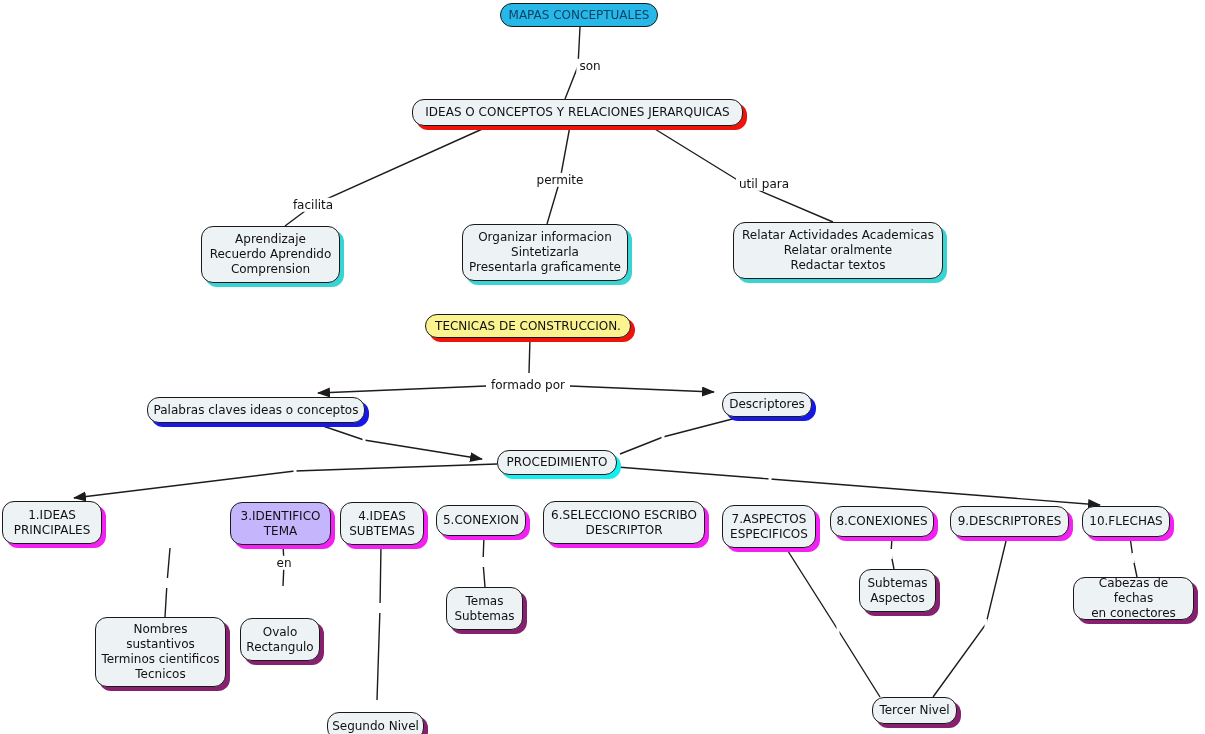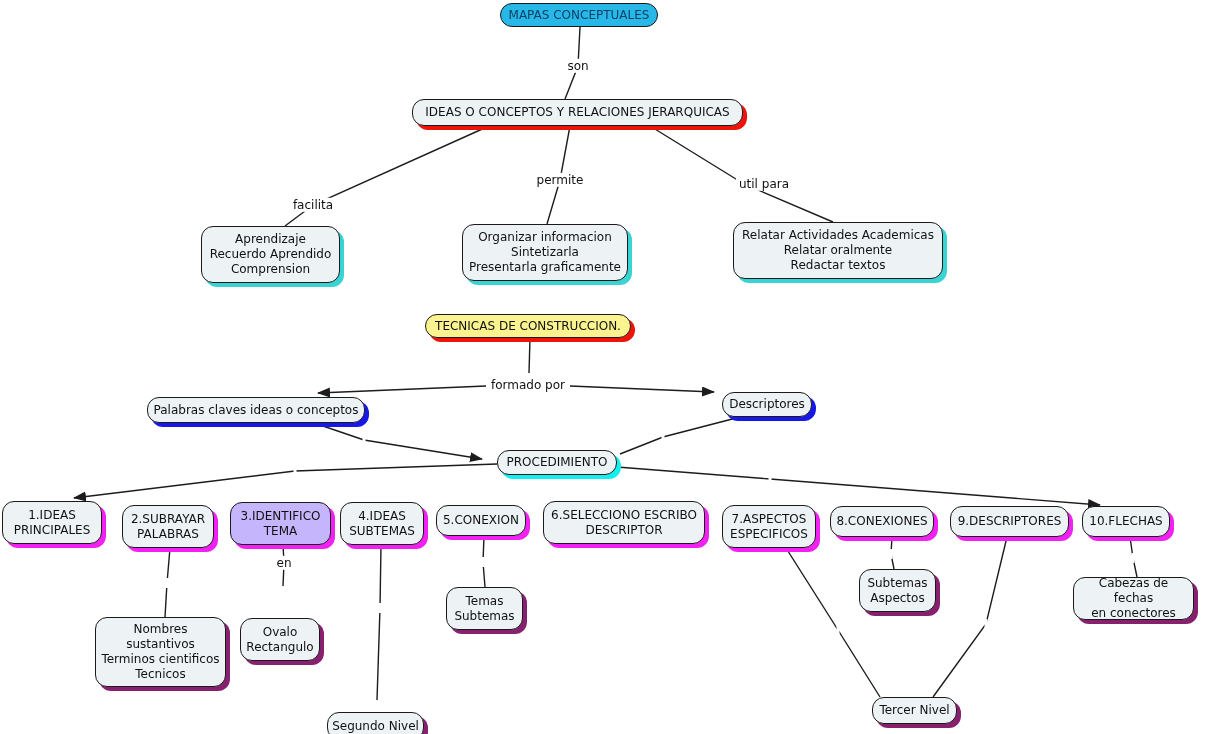--- a/index.html
+++ b/index.html
@@ -89,22 +89,20 @@
 Presentarla graficamente</div>
     <div class="node" style="left: 425px; top: 314px; width: 206px; height: 24px; background: rgb(250, 243, 143); box-shadow: rgb(238, 20, 9) 4px 4px 0px;">TECNICAS DE CONSTRUCCION.</div>
     <div class="node" style="left: 733px; top: 222px; width: 210px; height: 57px; background: rgb(237, 242, 245); box-shadow: rgb(56, 212, 212) 4px 4px 0px;">Relatar Actividades Academicas
 Relatar oralmente
 Redactar textos</div>
     <div class="node" style="left: 147px; top: 397px; width: 218px; height: 26px; background: rgb(237, 242, 245); box-shadow: rgb(23, 23, 232) 4px 4px 0px;">Palabras claves ideas o conceptos</div>
     <div class="node" style="left: 722px; top: 392px; width: 90px; height: 25px; background: rgb(237, 242, 245); box-shadow: rgb(23, 23, 232) 4px 4px 0px;">Descriptores</div>
     <div class="node" style="left: 497px; top: 450px; width: 120px; height: 25px; background: rgb(237, 242, 245); box-shadow: rgb(18, 239, 239) 4px 4px 0px;">PROCEDIMIENTO</div>
     <div class="node" style="left: 2px; top: 501px; width: 100px; height: 43px; background: rgb(237, 242, 245); box-shadow: rgb(243, 32, 243) 4px 4px 0px;">1.IDEAS
 PRINCIPALES</div>
-    <div class="node" style="left: 122px; top: 505px; width: 92px; height: 43px; background: rgb(237, 242, 245); box-shadow: rgb(243, 32, 243) 4px 4px 0px;">2.SUBRAYAR
-PALABRAS</div>
     <div class="node" style="left: 230px; top: 502px; width: 101px; height: 43px; background: #c4b5fd; box-shadow: rgb(243, 32, 243) 4px 4px 0px;">3.IDENTIFICO
 TEMA</div>
     <div class="node" style="left: 340px; top: 502px; width: 84px; height: 43px; background: rgb(237, 242, 245); box-shadow: rgb(243, 32, 243) 4px 4px 0px;">4.IDEAS
 SUBTEMAS</div>
     <div class="node" style="left: 436px; top: 505px; width: 90px; height: 31px; background: rgb(237, 242, 245); box-shadow: rgb(243, 32, 243) 4px 4px 0px;">5.CONEXION</div>
     <div class="node" style="left: 543px; top: 501px; width: 162px; height: 43px; background: rgb(237, 242, 245); box-shadow: rgb(243, 32, 243) 4px 4px 0px;">6.SELECCIONO ESCRIBO
 DESCRIPTOR</div>
     <div class="node" style="left: 722px; top: 505px; width: 94px; height: 43px; background: rgb(237, 242, 245); box-shadow: rgb(243, 32, 243) 4px 4px 0px;">7.ASPECTOS
 ESPECIFICOS</div>
     <div class="node" style="left: 830px; top: 506px; width: 104px; height: 31px; background: rgb(237, 242, 245); box-shadow: rgb(243, 32, 243) 4px 4px 0px;">8.CONEXIONES</div>
@@ -117,19 +115,19 @@
     <div class="node" style="left: 240px; top: 586px; width: 80px; height: 43px; background: rgb(237, 242, 245); box-shadow: rgb(135, 33, 111) 4px 4px 0px; margin-top: 32px;">Ovalo
 Rectangulo</div>
     <div class="node" style="left: 446px; top: 587px; width: 77px; height: 43px; background: rgb(237, 242, 245); box-shadow: rgb(135, 33, 111) 4px 4px 0px;">Temas
 Subtemas</div>
     <div class="node" style="left: 327px; top: 700px; width: 97px; height: 28px; background: rgb(237, 242, 245); box-shadow: rgb(135, 33, 111) 4px 4px 0px; margin-top: 12px;">Segundo Nivel</div>
     <div class="node" style="left: 859px; top: 569px; width: 77px; height: 43px; background: rgb(237, 242, 245); box-shadow: rgb(135, 33, 111) 4px 4px 0px;">Subtemas
 Aspectos</div>
     <div class="node" style="left: 872px; top: 697px; width: 85px; height: 27px; background: rgb(237, 242, 245); box-shadow: rgb(135, 33, 111) 4px 4px 0px;">Tercer Nivel</div>
     <div class="node" style="left: 1073px; top: 577px; width: 121px; height: 43px; background: rgb(237, 242, 245); box-shadow: rgb(135, 33, 111) 4px 4px 0px;">Cabezas de fechas
 en conectores</div>
-    <div class="link-label" style="left: 578px; top: 66px; text-align: center;">son</div>
+    <div class="link-label" style="left: 590px; top: 66px; text-align: center;">son</div>
     <div class="link-label" style="left: 313px; top: 205px;">facilita</div>
     <div class="link-label" style="left: 560px; top: 180px;">permite</div>
     <div class="link-label" style="left: 744px; top: 184px; margin-left: 20px;">util para</div>
     <div class="link-label" style="left: 528px; top: 385px;">formado por</div>
     <div class="link-label" style="left: 284px; top: 563px;">en</div>
   </div>
 
 </body></html>

